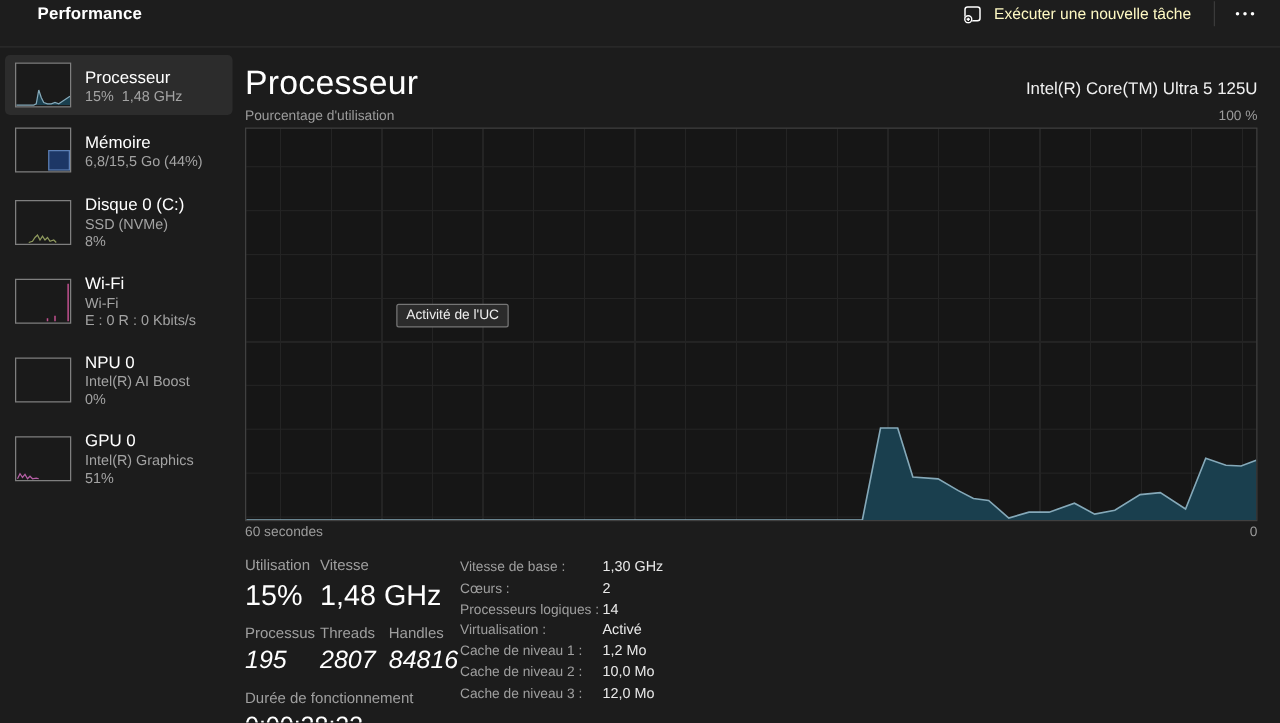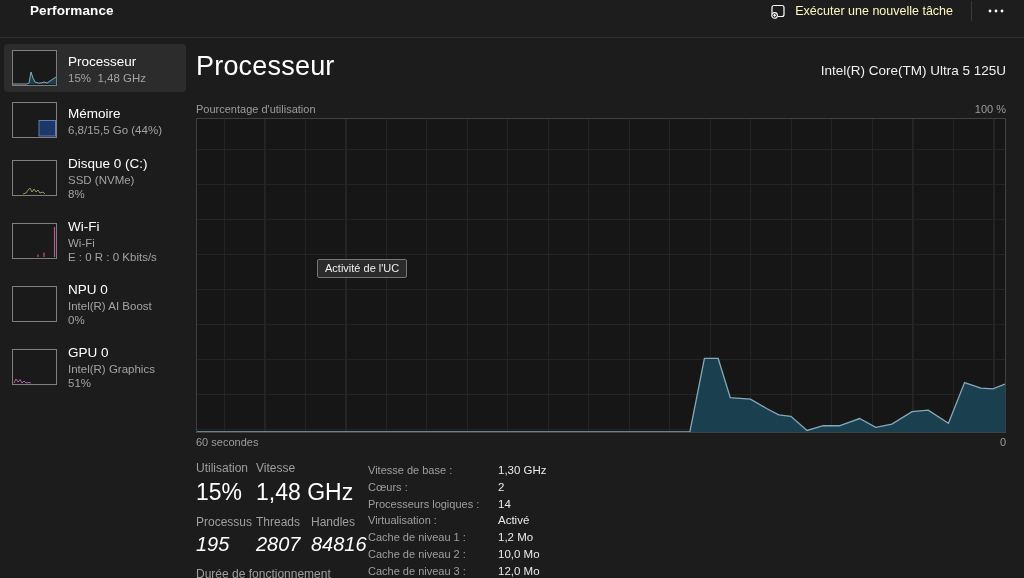--- a/index.html
+++ b/index.html
@@ -42,21 +42,21 @@
   .thumb svg { position:absolute; left:0; top:0; width:43px; height:34px; }
   .side-text { min-width:0; }
   .side-title { font-size:13.5px; line-height:19px; color:#ffffff; white-space:nowrap; }
   .side-sub { font-size:11.5px; line-height:14px; color:#a3a3a3; white-space:nowrap; }
 
   
   .main { position:absolute; left:196px; top:38px; width:810px; }
   .main-header { display:flex; justify-content:space-between; align-items:flex-end; margin-top:9px; height:36px; }
   .main-title { font-size:27px; font-weight:300; line-height:34px; letter-spacing:.2px; }
   .cpu-model { font-size:13.5px; color:#f0f0f0; padding-bottom:5px; }
-  .axis-row { display:flex; justify-content:space-between; font-size:11px; color:#9c9c9c; margin-top:20px; line-height:13px; }
+  .axis-row { display:flex; justify-content:space-between; font-size:11px; color:#9c9c9c; margin-top:4px; line-height:13px; }
 
   .chart {
     margin-top:2px; height:315px; position:relative;
     background-color:#161616;
     background-image:
       repeating-linear-gradient(to right, #242424 0 1px, transparent 1px 40.5px),
       repeating-linear-gradient(to bottom, #242424 0 1px, transparent 1px 35px);
     background-position:27px 0, 0 30px;
     border:1px solid #404040;
   }
@@ -74,21 +74,21 @@
   .stats-left { width:172px; flex-shrink:0; }
   .stat-label { font-size:12px; color:#9f9f9f; line-height:15px; }
   .row-big { display:grid; grid-template-columns:60px auto; }
   .row-big .stat-value { font-size:23px; line-height:28px; margin-top:2px; font-weight:400; }
   .row-med { display:grid; grid-template-columns:60px 55px auto; margin-top:9px; }
   .row-med .stat-value { font-size:20px; line-height:25px; margin-top:2px;font-style:italic; }
   .uptime { margin-top:10px; }
   .uptime .stat-value { font-size:20px; line-height:26px; margin-top:2px; }
 
   .details { margin-left:0; padding-top:1px; }
-  .detail-row { display:grid; grid-template-columns:114px auto; column-gap:16px; line-height:16.8px; }
+  .detail-row { display:grid; grid-template-columns:114px auto; column-gap:0; line-height:16.8px; }
   .detail-label { font-size:11px; color:#9f9f9f; white-space:nowrap; }
   .detail-value { font-size:11.5px; color:#e9e9e9; white-space:nowrap; }
 </style>
 </head>
 <body>
 
 <div class="titlebar">
   <div class="titlebar-title">Performance</div>
   <div class="titlebar-right">
     <button class="run-task-btn">

